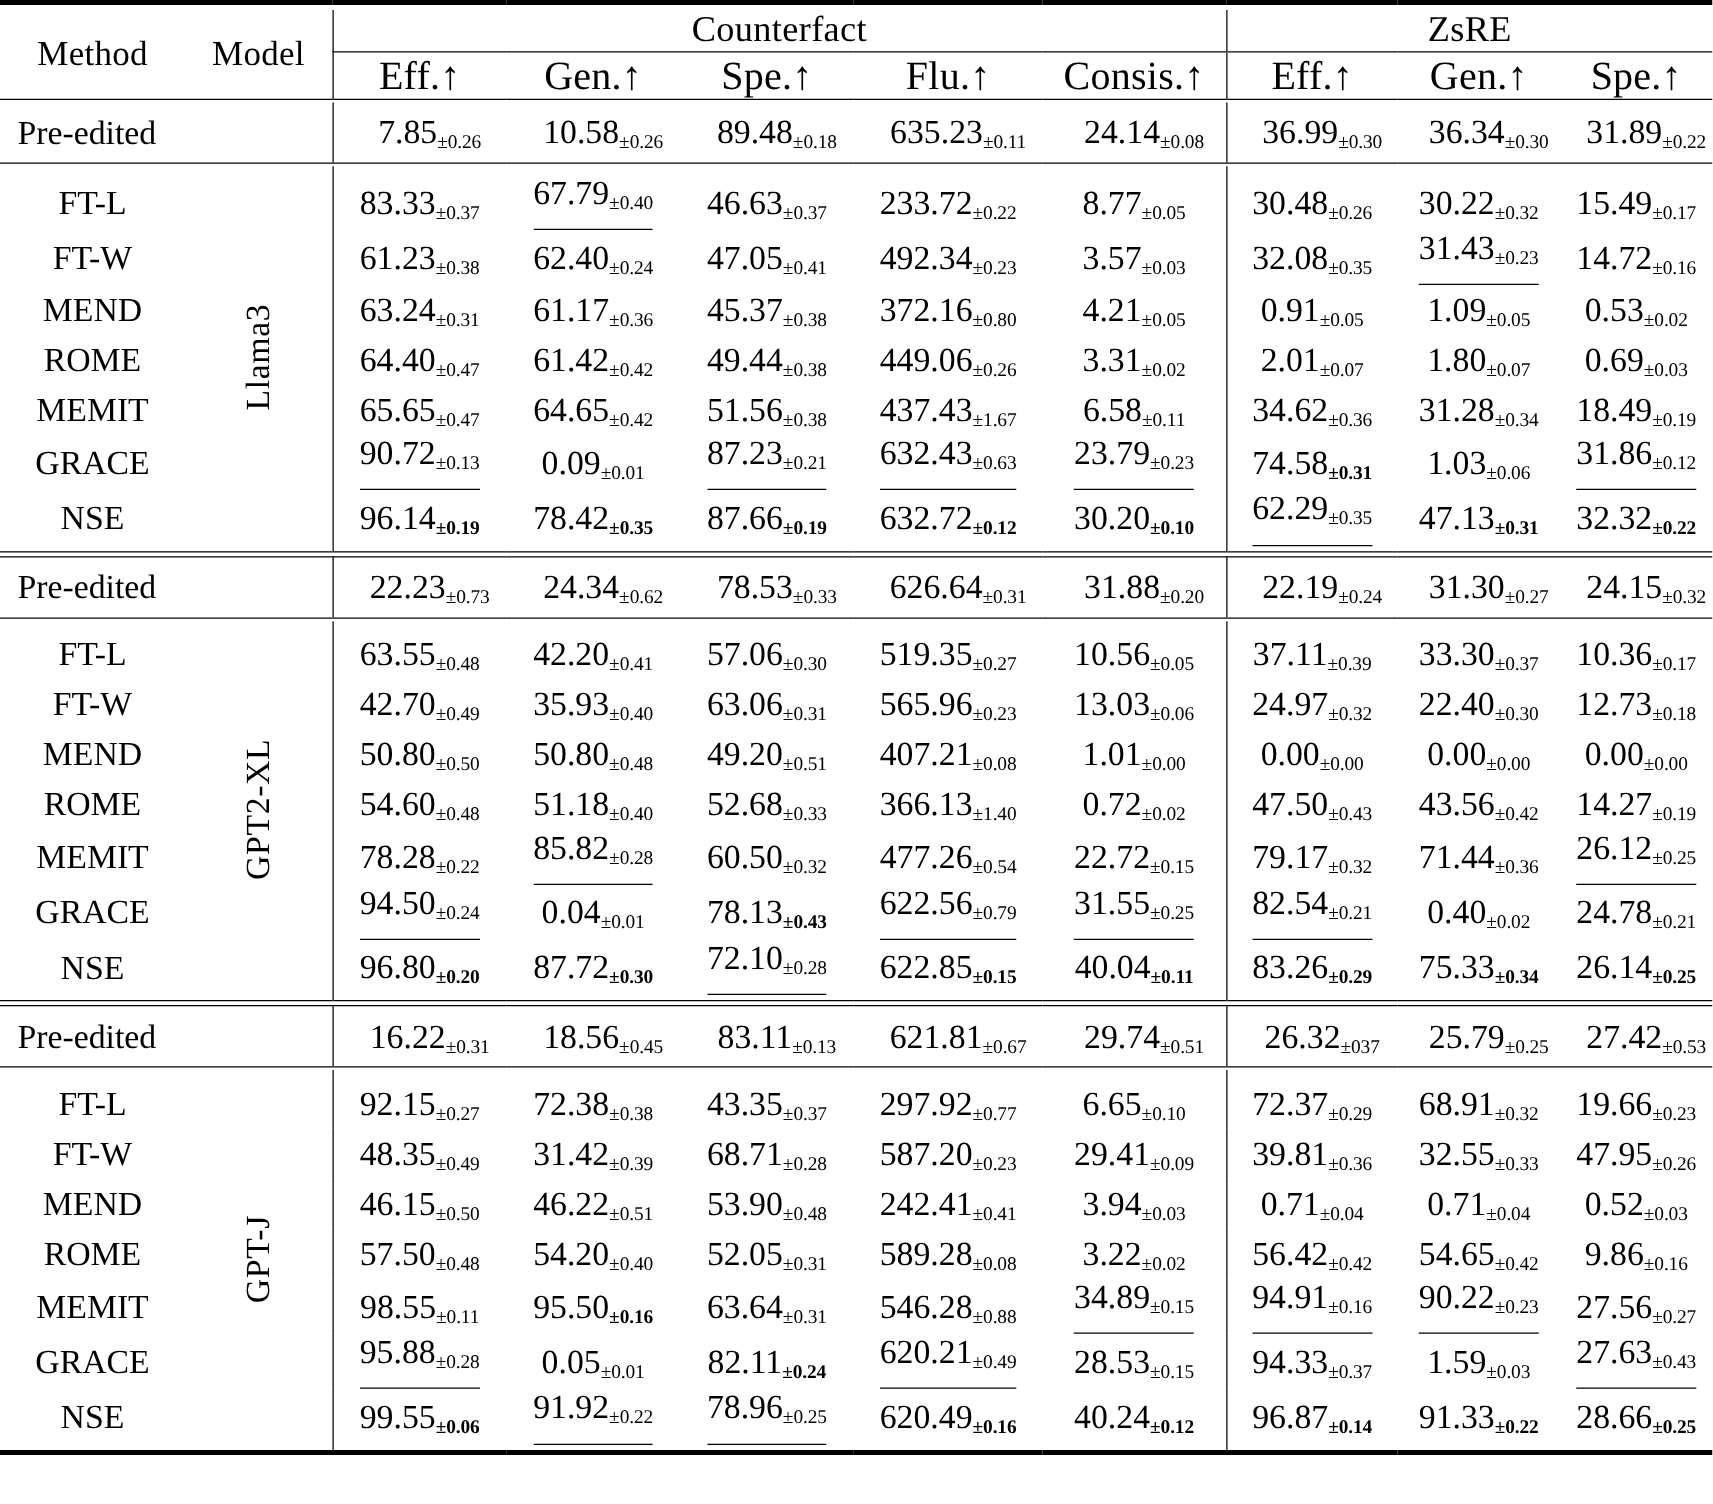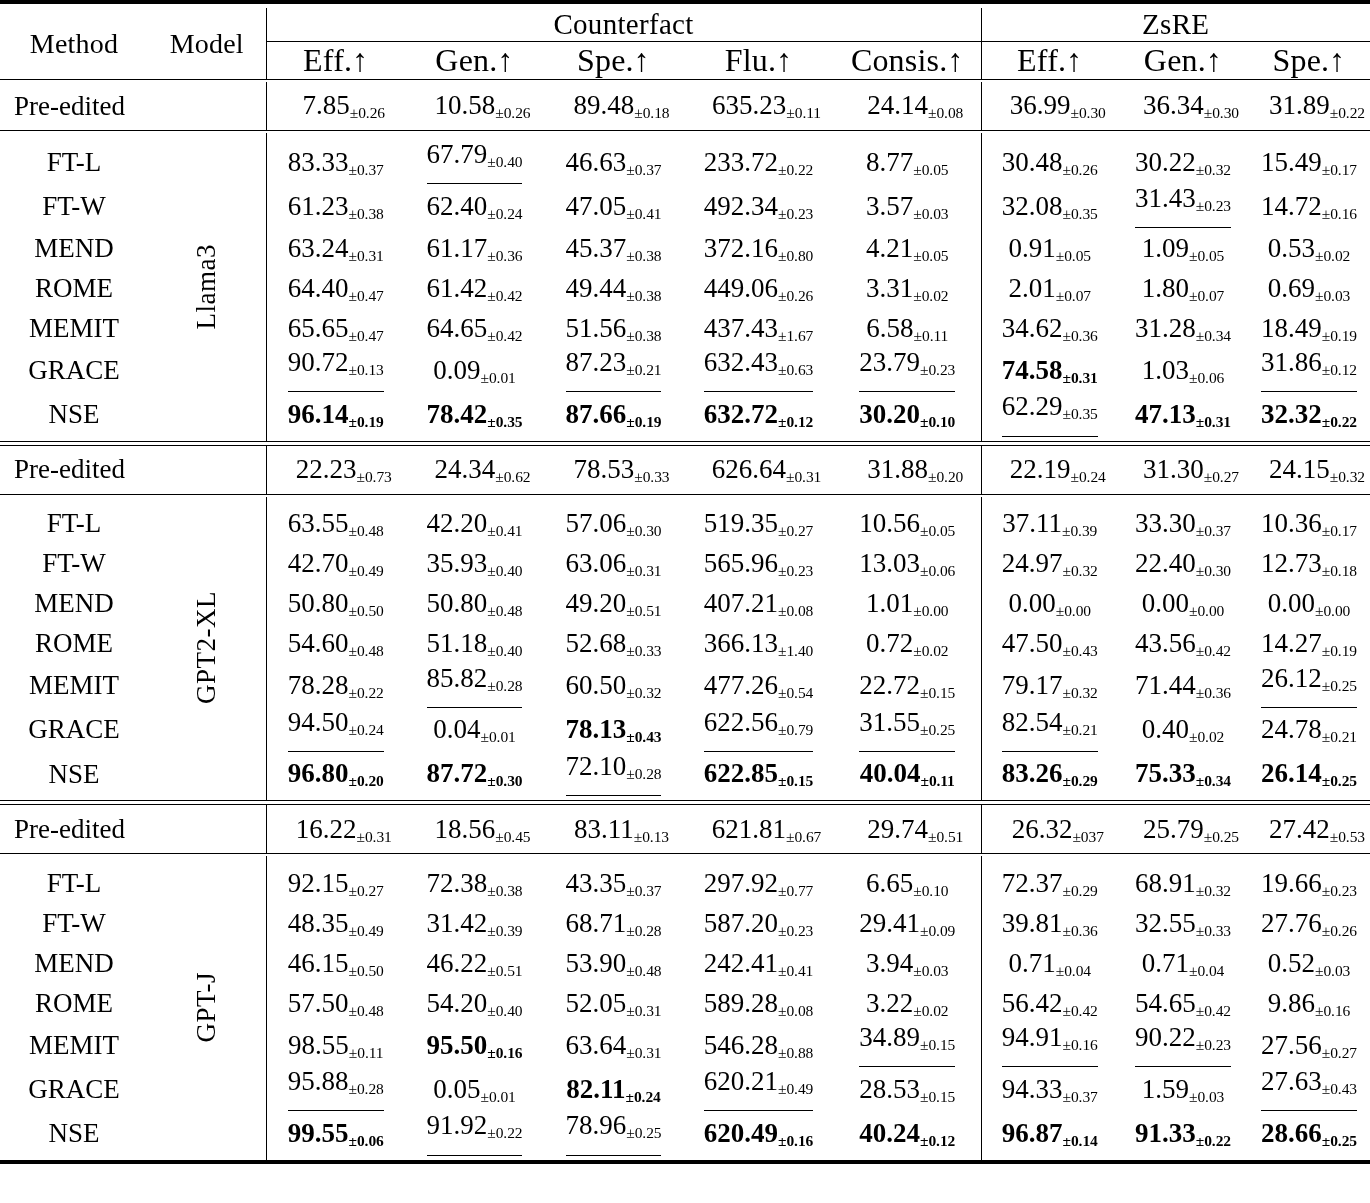--- a/index.html
+++ b/index.html
@@ -116,21 +116,21 @@
   }
   .num { position: relative; display: inline-block; }
   .num .m { font-size: 27px; }
   .num .e {
     font-size: 15.5px;
     vertical-align: baseline;
     position: relative;
     top: 4px;
     letter-spacing: -0.1px;
   }
-  .num.b .m { font-weight: bold; }
+  .num.b .m { font-weight: normal; }
   .num.b .e { font-weight: bold; }
   .num.u { border-bottom: 1.7px solid #000; padding-bottom: 14px; }
 
   tr.datarow > td { height: 40px; }
   tr.preedit-row > td { height: 48px; padding-left: 16px; }
 </style>
 </head>
 <body>
 
 <div id="sheet">
@@ -448,21 +448,21 @@
         </tr>
         <tr class="datarow">
           <td class="method-cell">FT-W</td>
           <td class="val vsep-left"><span class="num"><span class="m">48.35</span><span class="e">±0.49</span></span></td>
           <td class="val"><span class="num"><span class="m">31.42</span><span class="e">±0.39</span></span></td>
           <td class="val"><span class="num"><span class="m">68.71</span><span class="e">±0.28</span></span></td>
           <td class="val"><span class="num"><span class="m">587.20</span><span class="e">±0.23</span></span></td>
           <td class="val"><span class="num"><span class="m">29.41</span><span class="e">±0.09</span></span></td>
           <td class="val vsep-left"><span class="num"><span class="m">39.81</span><span class="e">±0.36</span></span></td>
           <td class="val"><span class="num"><span class="m">32.55</span><span class="e">±0.33</span></span></td>
-          <td class="val"><span class="num"><span class="m">27.76</span><span class="e">±0.26</span></span></td>
+          <td class="val"><span class="num"><span class="m">47.95</span><span class="e">±0.26</span></span></td>
         </tr>
         <tr class="datarow">
           <td class="method-cell">MEND</td>
           <td class="val vsep-left"><span class="num"><span class="m">46.15</span><span class="e">±0.50</span></span></td>
           <td class="val"><span class="num"><span class="m">46.22</span><span class="e">±0.51</span></span></td>
           <td class="val"><span class="num"><span class="m">53.90</span><span class="e">±0.48</span></span></td>
           <td class="val"><span class="num"><span class="m">242.41</span><span class="e">±0.41</span></span></td>
           <td class="val"><span class="num"><span class="m">3.94</span><span class="e">±0.03</span></span></td>
           <td class="val vsep-left"><span class="num"><span class="m">0.71</span><span class="e">±0.04</span></span></td>
           <td class="val"><span class="num"><span class="m">0.71</span><span class="e">±0.04</span></span></td>

